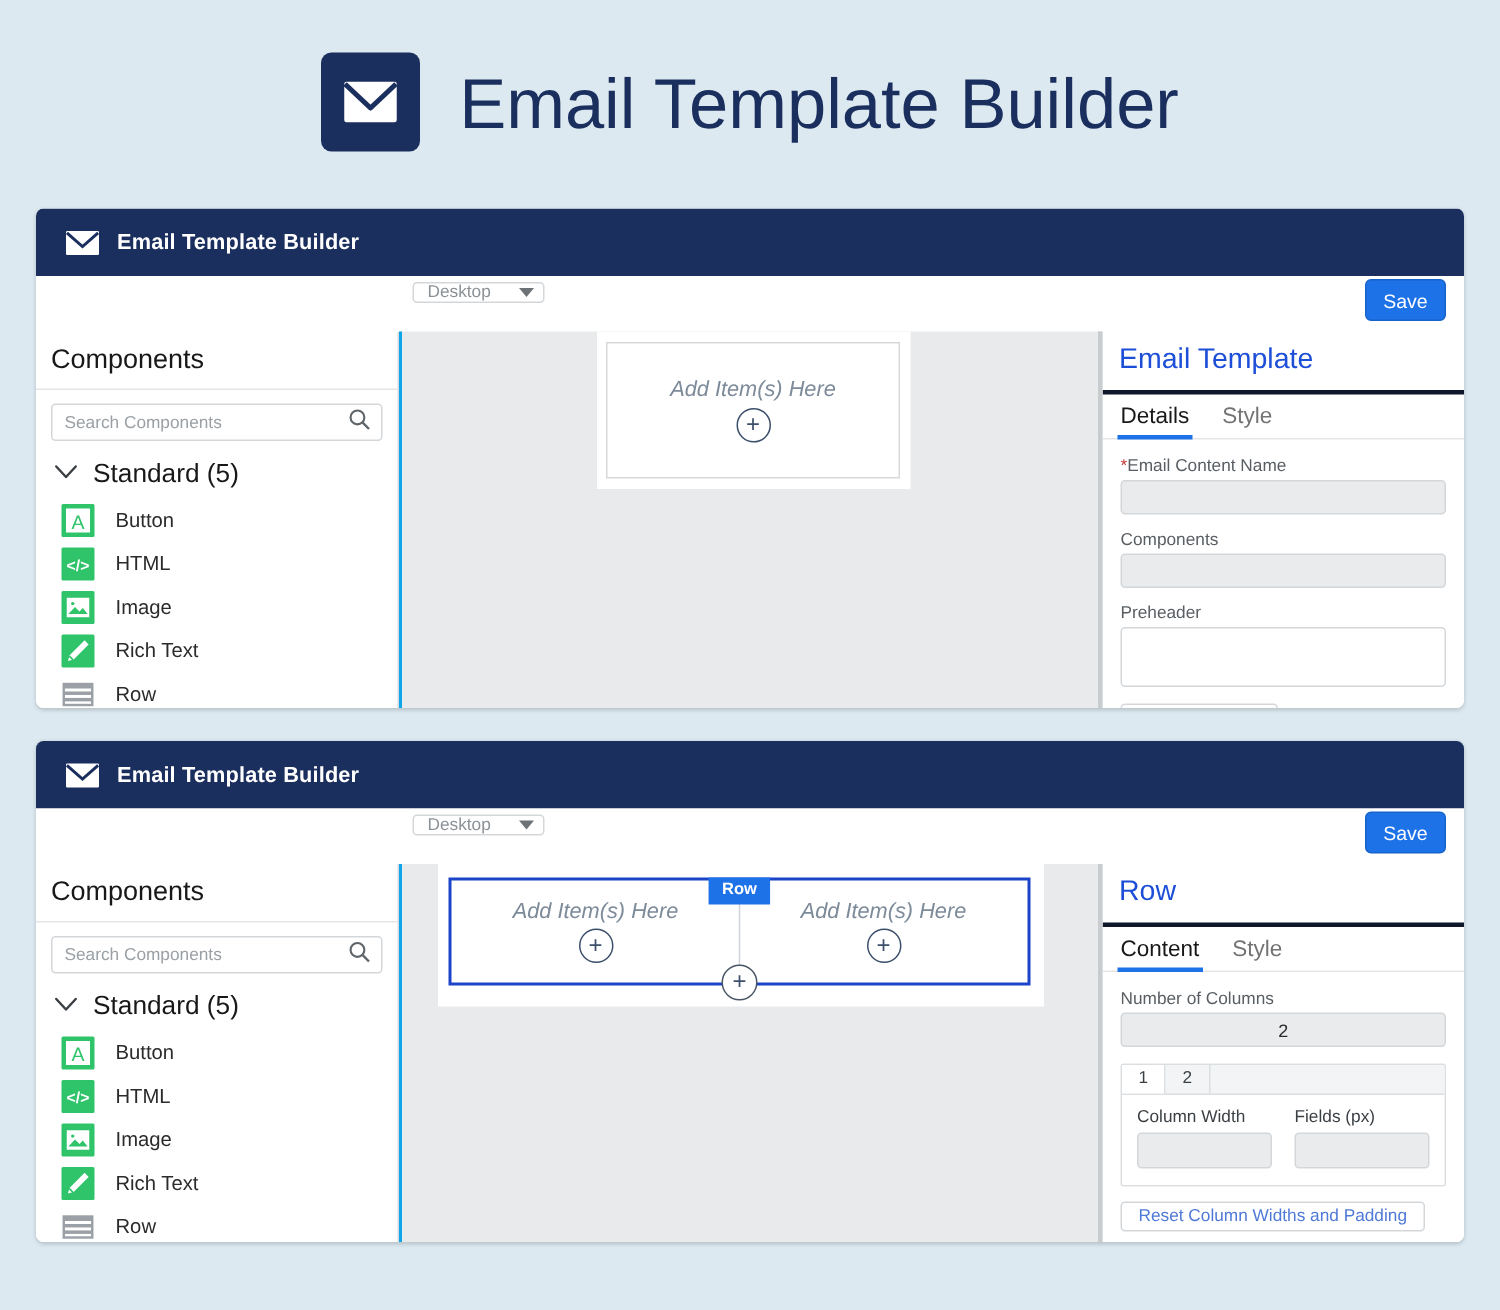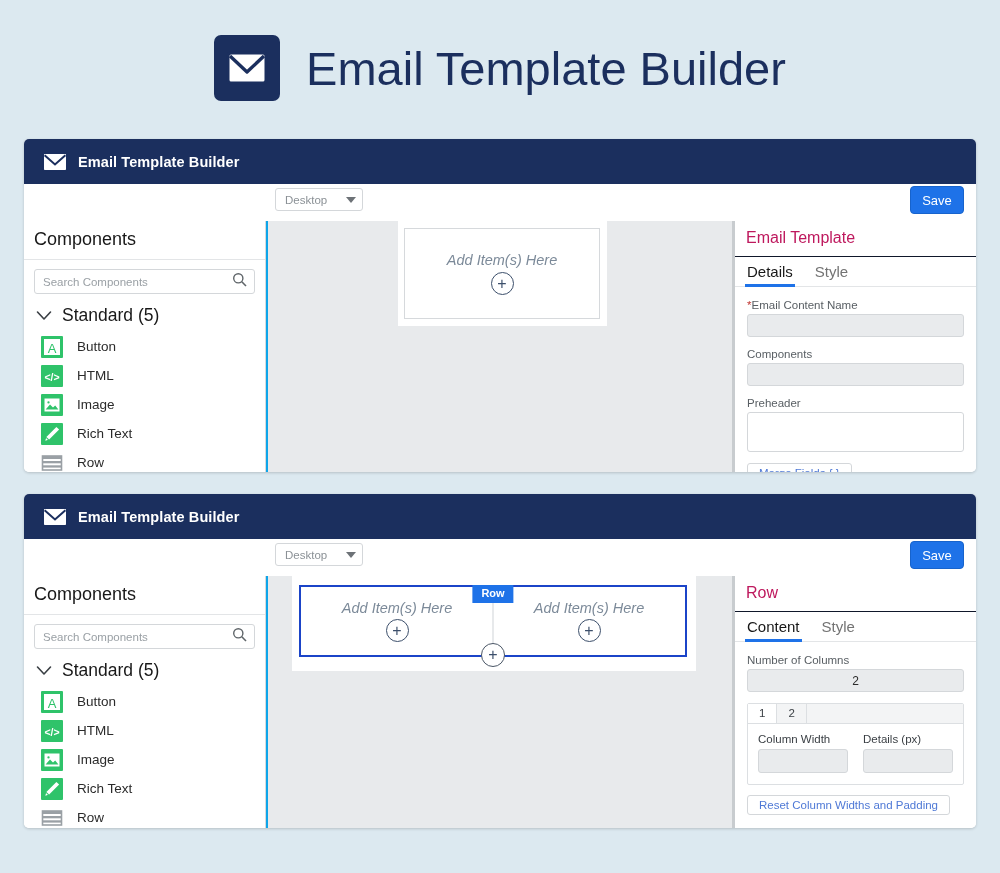--- a/index.html
+++ b/index.html
@@ -46,21 +46,21 @@
   .app-header .hdr-icon{ width:26px; height:20px; flex:0 0 auto; }
   .app-header .hdr-title{ font-size:14.5px; font-weight:bold; letter-spacing:.1px; }
 
   .app-toolbar{
     height:37px; background:#fff; position:relative;
     display:flex; align-items:center;
     border-bottom:1px solid #ffffff;
   }
   .device-select{
     position:absolute; left:251px; top:4px;
-    width:88px; height:23px;
+    width:88px; height:14px;
     border:1px solid #d4d7da; border-radius:3px; background:#fff;
     display:flex; align-items:center; padding:0 6px 0 9px;
     font-size:11.5px; color:#8b9196;
   }
   .device-select .caret{
     margin-left:auto; width:0;height:0;
     border-left:5px solid transparent;border-right:5px solid transparent;
     border-top:6px solid #6d7277;
   }
   .save-button{
@@ -161,22 +161,22 @@
     display:flex;align-items:center;justify-content:center;
     color:#3c4f6b;font-size:16px;line-height:1;background:#fff; z-index:3;
   }
 
   
   .props-panel{
     width:241px; flex:0 0 241px; background:#fff;
     display:flex; flex-direction:column;
   }
   .props-title{
-    font-size:16px; color:#be185d; padding:8px 0 9px 11px;
-    border-bottom:1px solid #0f172a;
+    font-size:19px; color:#1d4ed8; padding:8px 0 9px 11px;
+    border-bottom:3px solid #0f172a;
   }
   .tabs{
     display:flex; gap:22px; padding:6px 0 0 12px;
     border-bottom:1px solid #e3e5e7; position:relative;
   }
   .tab{ font-size:15px; color:#737373; padding-bottom:6px; position:relative; }
   .tab.active{ color:#181818; }
   .tab.active:after{
     content:""; position:absolute; left:-2px; right:-2px; bottom:-1px;
     height:3px; background:#1e72e8;
@@ -496,21 +496,21 @@
           <div class="col-tabs">
             <div class="col-tab active">1</div>
             <div class="col-tab">2</div>
           </div>
           <div class="col-fields">
             <div class="col-field">
               <div class="field-label">Column Width</div>
               <div class="field-input"></div>
             </div>
             <div class="col-field">
-              <div class="field-label">Details (px)</div>
+              <div class="field-label">Fields (px)</div>
               <div class="field-input"></div>
             </div>
           </div>
         </div>
 
         <div class="link-button">Reset Column Widths and Padding</div>
       </div>
     </div>
 
   </div>

